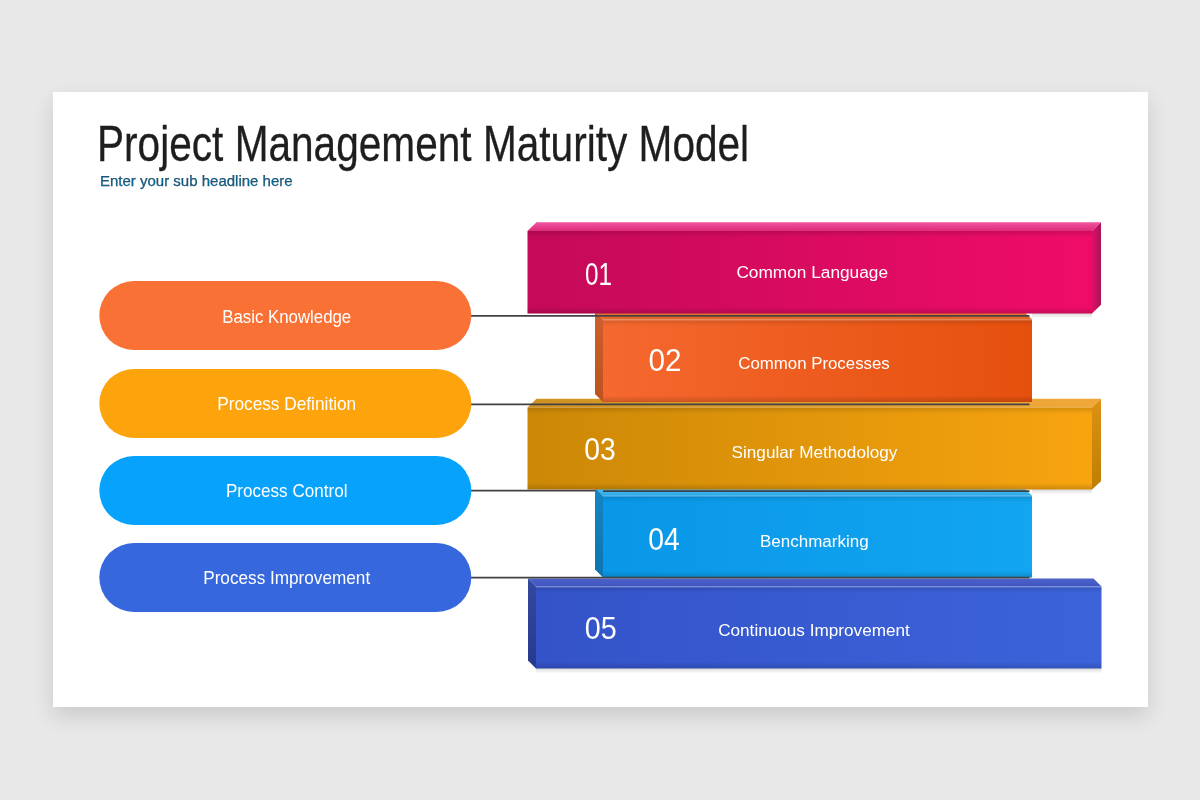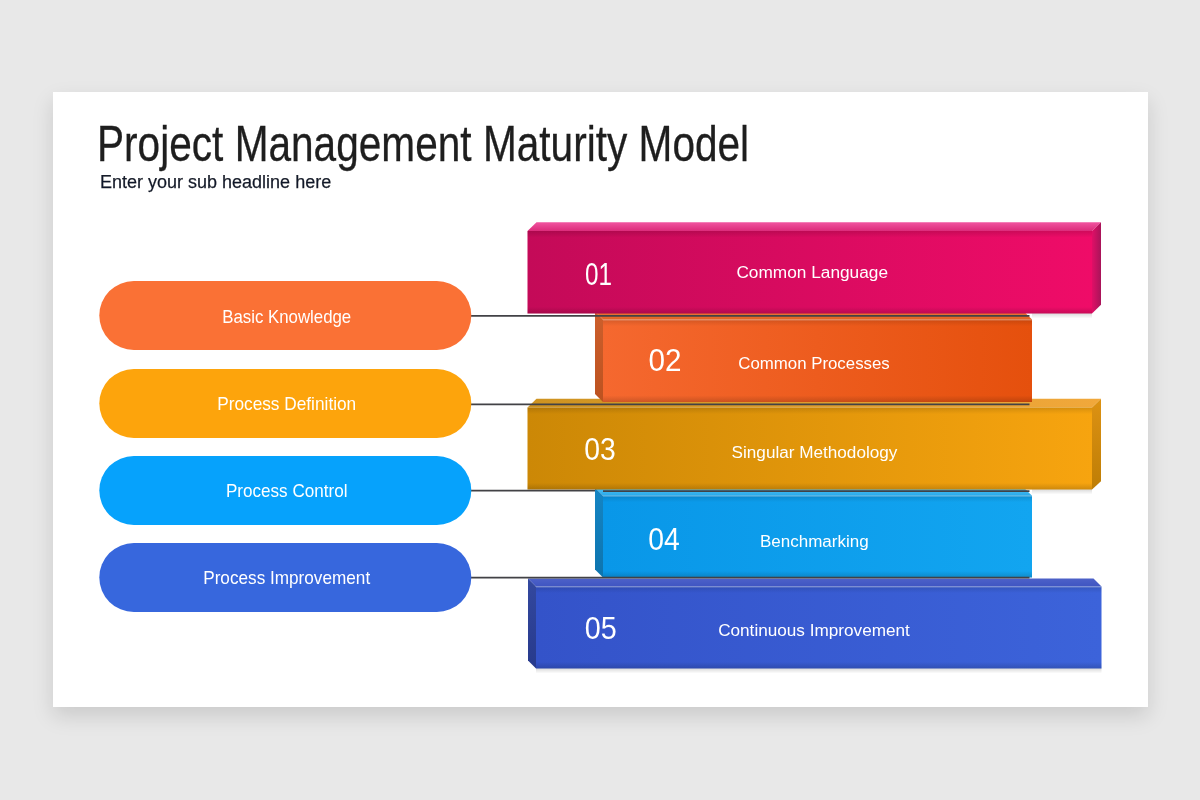--- a/index.html
+++ b/index.html
@@ -1,19 +1,19 @@
 <!DOCTYPE html>
 <html><head>
 <meta charset="utf-8">
 <style>
 html,body{margin:0;padding:0;}
 body{width:1200px;height:800px;background:#e8e8e8;font-family:"Liberation Sans",sans-serif;position:relative;overflow:hidden;}
 .card{position:absolute;left:53px;top:92px;width:1095px;height:615px;background:#ffffff;box-shadow:0 9px 20px rgba(0,0,0,0.13);}
 .title{position:absolute;left:97px;top:114.5px;font-size:50px;color:#1e1e1e;-webkit-text-stroke:0.3px #1e1e1e;white-space:nowrap;transform:scaleX(0.812);transform-origin:0 0;}
-.sub{position:absolute;left:100px;top:172px;font-size:18px;color:#0f172a;-webkit-text-stroke:0.25px #2e2e2e;white-space:nowrap;}
+.sub{position:absolute;left:100px;top:172px;font-size:15px;color:#0369a1;-webkit-text-stroke:0.25px #2e2e2e;white-space:nowrap;}
 svg{position:absolute;left:0;top:0;}
 </style>
 </head>
 <body>
 <div class="card"></div>
 <div class="title">Project Management Maturity Model</div>
 <div class="sub">Enter your sub headline here</div>
 <svg width="1200" height="800" viewBox="0 0 1200 800">
 <defs>
 <linearGradient id="g1f" x1="0" y1="0" x2="1" y2="0">

